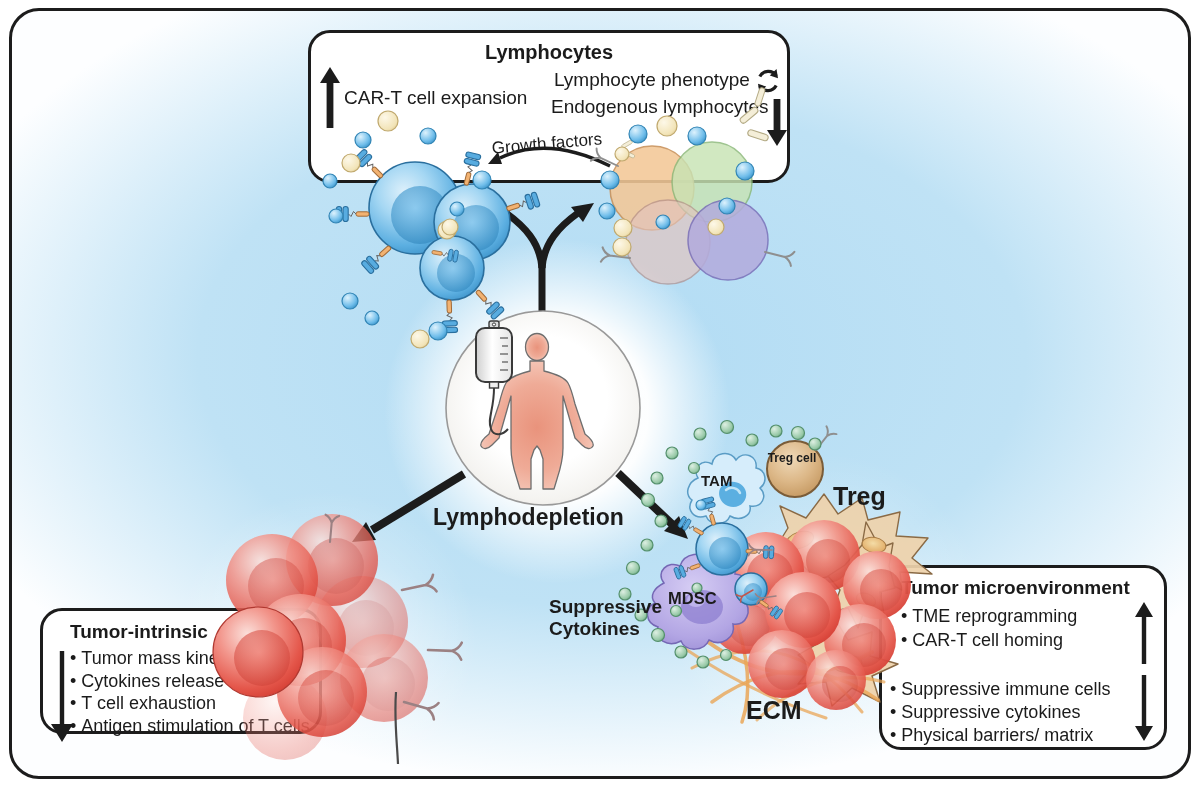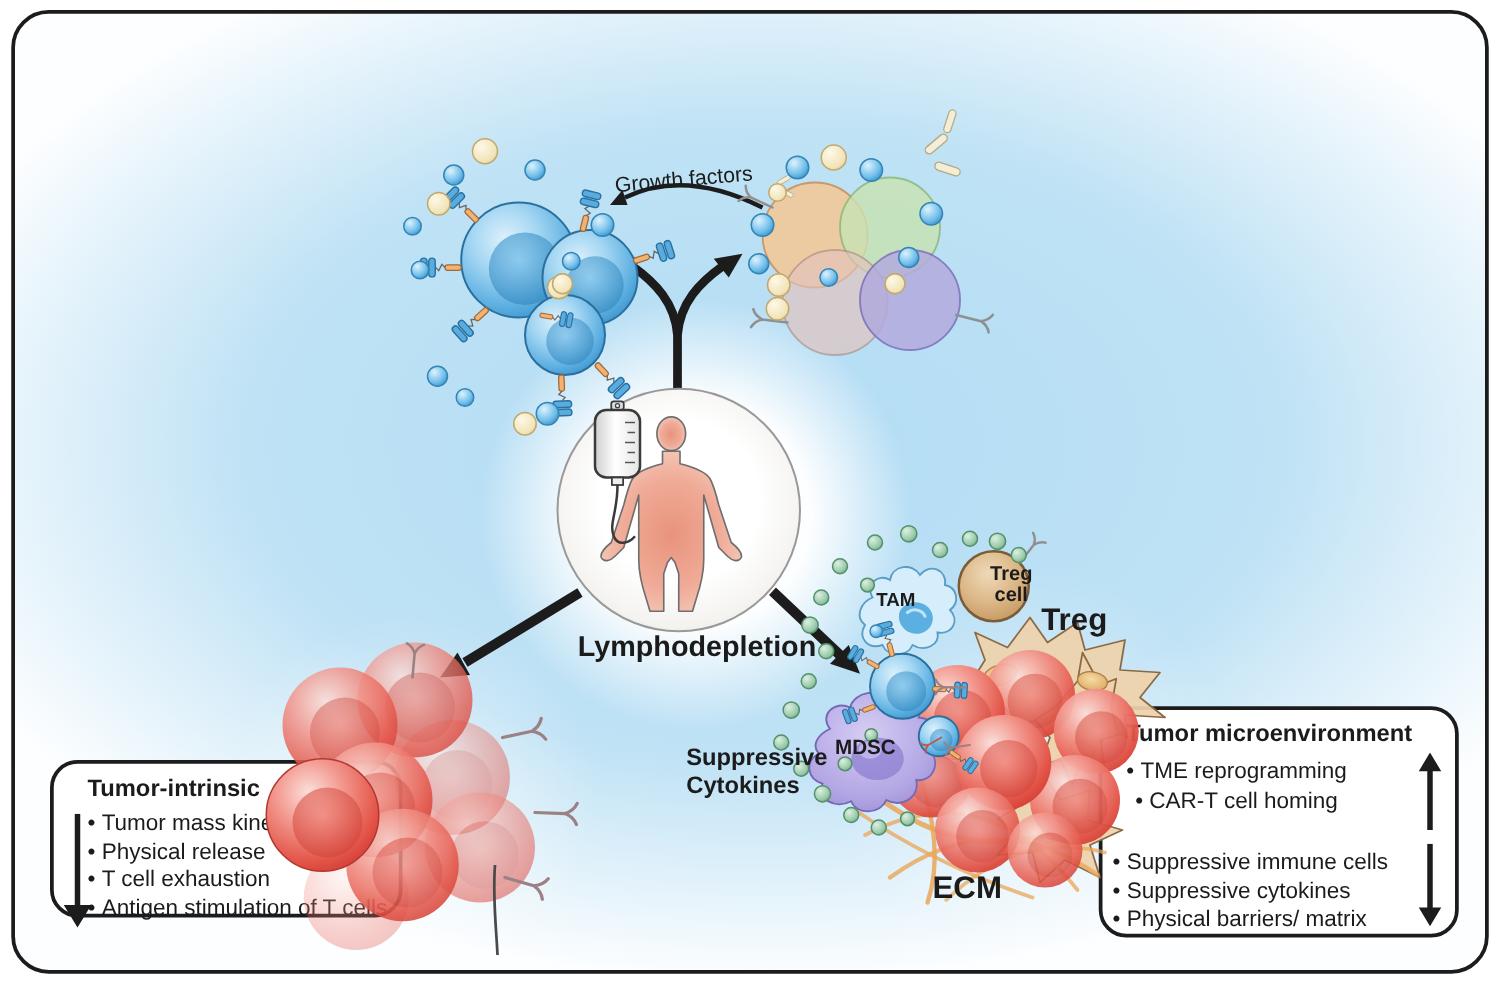--- a/index.html
+++ b/index.html
@@ -26,37 +26,55 @@
   .icon{position:absolute;}
   #artwork{position:absolute;left:0;top:0;pointer-events:none;}
   .plain{font-weight:normal;}
 </style>
 </head>
 <body>
 
 <div id="stage">
   <div id="frame"></div>
 
+  <div class="box" style="left:308px;top:30px;width:482px;height:153px;">
+    <div class="box-title" style="left:0;right:0;top:8px;text-align:center;font-size:20px;">Lymphocytes</div>
+    <svg class="icon" style="left:8px;top:33px;" width="22" height="62" viewBox="0 0 22 62">
+        <path d="M11 1 L21 17 L14.4 17 L14.4 62 L7.6 62 L7.6 17 L1 17 Z" fill="#1c1c1c"></path>
+      </svg>
+    <div class="lbl plain" style="left:33px;top:54px;font-size:19px;">CAR-T cell expansion</div>
+    <div class="lbl plain" style="left:243px;top:36px;font-size:19px;">Lymphocyte phenotype</div>
+    <svg class="icon" style="left:442px;top:33px;" width="30" height="30" viewBox="0 0 30 30" fill="none">
+      <path d="M6.8 10.5 A 9.5 9.5 0 0 1 23.3 10" stroke="#1c1c1c" stroke-width="3.2"></path>
+      <path d="M23.2 19.5 A 9.5 9.5 0 0 1 6.7 20" stroke="#1c1c1c" stroke-width="3.2"></path>
+      <path d="M23.5 3 L25 12.2 L16.8 9.4 Z" fill="#1c1c1c"></path>
+      <path d="M6.5 27 L5 17.8 L13.2 20.6 Z" fill="#1c1c1c"></path>
+    </svg>
+    <div class="lbl plain" style="left:240px;top:63px;font-size:19px;">Endogenous lymphocytes</div>
+    <svg class="icon" style="left:455px;top:66px;" width="22" height="48" viewBox="0 0 22 48">
+        <path d="M7.6 0 L14.4 0 L14.4 31 L21 31 L11 47 L1 31 L7.6 31 Z" fill="#1c1c1c"></path>
+      </svg>
+  </div>
 
   <div class="box" style="left:40px;top:608px;width:282px;height:126px;">
     <div class="box-title" style="left:27px;top:10px;">Tumor-intrinsic</div>
     <svg class="icon" style="left:7px;top:40px;" width="24" height="92" viewBox="0 0 24 92">
         <path d="M9.8 0 L14.2 0 L14.2 73 L23 73 L12 91 L1 73 L9.8 73 Z" fill="#1c1c1c"></path>
       </svg>
     <ul class="item-list" style="left:27px;top:36px;line-height:22.5px;">
       <li>Tumor mass kinetic</li>
-      <li>Physical release</li>
+      <li>Cytokines release</li>
       <li>T cell exhaustion</li>
       <li>Antigen stimulation of T cells</li>
     </ul>
   </div>
 
   <div class="box" style="left:879px;top:565px;width:288px;height:185px;">
     <div class="box-title" style="left:19px;top:9px;">Tumor microenvironment</div>
-    <ul class="item-list" style="left:19px;top:36px;line-height:24px;text-align:center;">
+    <ul class="item-list" style="left:19px;top:36px;line-height:24px;">
       <li>TME reprogramming</li>
       <li>CAR-T cell homing</li>
     </ul>
     <ul class="item-list" style="left:8px;top:110px;line-height:23px;">
       <li>Suppressive immune cells</li>
       <li>Suppressive cytokines</li>
       <li>Physical barriers/ matrix</li>
     </ul>
     <svg class="icon" style="left:252px;top:34px;" width="20" height="62" viewBox="0 0 20 62">
         <path d="M10 0 L19 15 L12.2 15 L12.2 62 L7.8 62 L7.8 15 L1 15 Z" fill="#1c1c1c"></path>
@@ -416,21 +434,21 @@
           <circle cx="681" cy="652" r="6"></circle>
           <circle cx="703" cy="662" r="6"></circle>
         <circle cx="726" cy="655" r="5.5"></circle>
           <circle cx="676" cy="611" r="5.5"></circle>
           <circle cx="697" cy="588" r="5"></circle>
       </g>
       <circle cx="701" cy="505" r="5" fill="url(#gBlueDot)" stroke="#3285b5" stroke-width="1.1"></circle>
     </g>
   </svg>
 
-  <div class="lbl" style="left:433px;top:504px;width:220px;text-align:right;font-size:23px;">Lymphodepletion</div>
+  <div class="lbl" style="left:433px;top:504px;width:220px;text-align:left;font-size:23px;">Lymphodepletion</div>
   <div class="lbl plain" style="left:488px;top:134px;width:118px;text-align:center;font-size:17px;transform:rotate(-5deg);">Growth factors</div>
   <div class="lbl" style="left:701px;top:472px;font-size:15px;">TAM</div>
-  <div class="lbl" style="left:779px;top:452px;width:60px;text-align:center;font-size:16px;line-height:1.05;white-space:normal;">Treg cell</div>
+  <div class="lbl" style="left:762px;top:452px;width:60px;text-align:center;font-size:12px;line-height:1.05;white-space:normal;">Treg cell</div>
   <div class="lbl" style="left:833px;top:482px;font-size:25px;">Treg</div>
   <div class="lbl" style="left:668px;top:589px;font-size:16.5px;">MDSC</div>
   <div class="lbl" style="left:549px;top:596px;width:122px;font-size:19px;line-height:1.15;white-space:normal;">Suppressive Cytokines</div>
   <div class="lbl" style="left:746px;top:696px;font-size:25px;">ECM</div>
 </div>
 
 </body></html>

